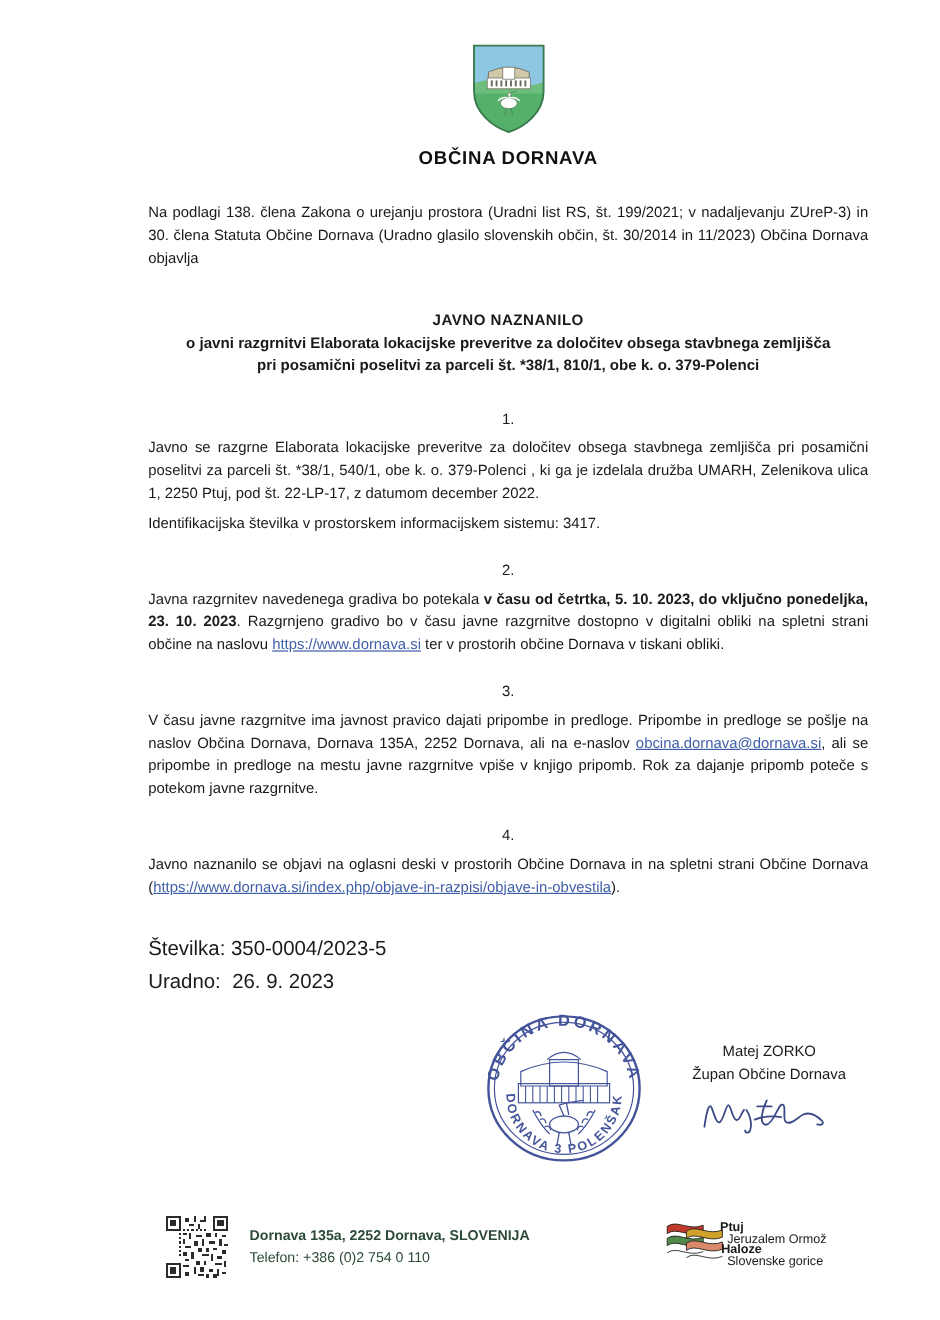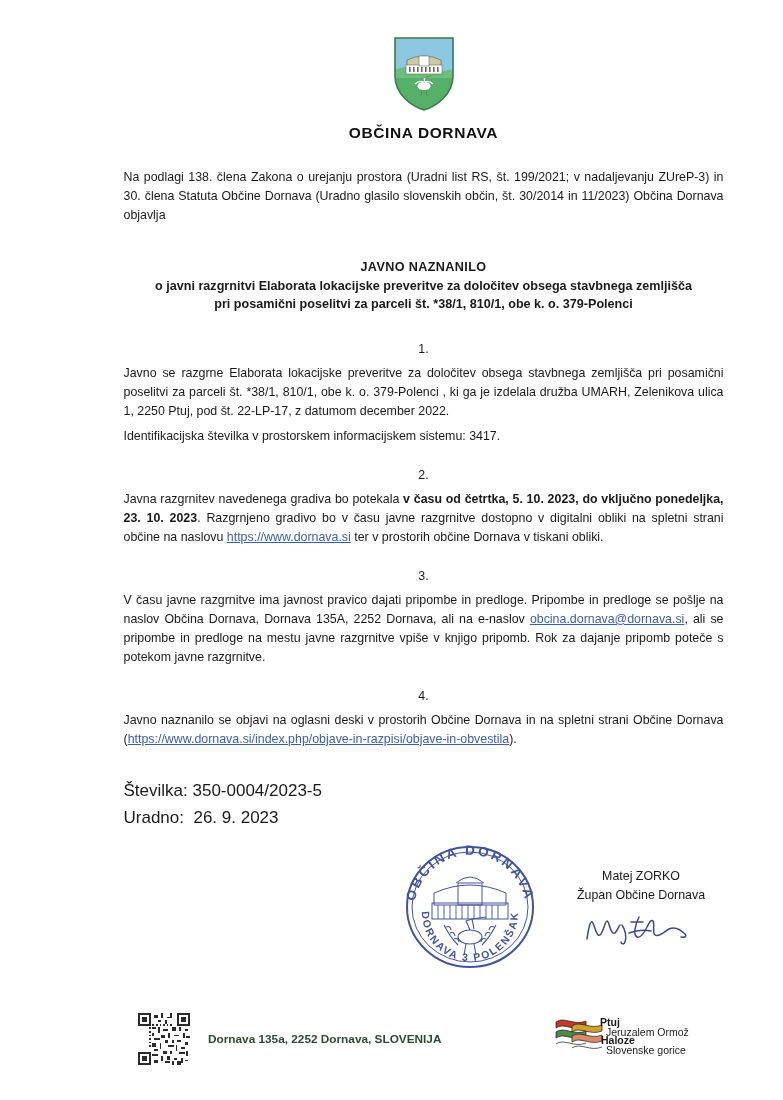--- a/index.html
+++ b/index.html
@@ -201,21 +201,21 @@
 
     <div class="doc-title">
       <div class="line1">JAVNO NAZNANILO</div>
       <div>o javni razgrnitvi Elaborata lokacijske preveritve za določitev  obsega stavbnega zemljišča</div>
       <div>pri posamični poselitvi za parceli št. *38/1, 810/1, obe k. o. 379-Polenci</div>
     </div>
 
     <div class="spacer-lg"></div>
 
     <div class="section-num">1.</div>
-    <p class="para">Javno se razgrne Elaborata lokacijske preveritve za določitev  obsega stavbnega zemljišča pri posamični poselitvi za parceli št. *38/1, 810/1, obe k. o. 379-Polenci , ki ga je izdelala družba UMARH, Zelenikova ulica 1, 2250 Ptuj, pod št. 22-LP-17, z datumom december 2022.</p>
+    <p class="para">Javno se razgrne Elaborata lokacijske preveritve za določitev  obsega stavbnega zemljišča pri posamični poselitvi za parceli št. *38/1, 540/1, obe k. o. 379-Polenci , ki ga je izdelala družba UMARH, Zelenikova ulica 1, 2250 Ptuj, pod št. 22-LP-17, z datumom december 2022.</p>
     <p class="para noj">Identifikacijska številka v prostorskem informacijskem sistemu: 3417.</p>
 
     <div class="spacer-md"></div>
 
     <div class="section-num">2.</div>
     <p class="para"><span>Javna razgrnitev navedenega gradiva bo potekala </span><span class="bold">v času od četrtka, 5. 10. 2023, do vključno ponedeljka, 23. 10. 2023</span><span>. Razgrnjeno gradivo bo v času javne razgrnitve dostopno v digitalni obliki na spletni strani občine na naslovu </span><a class="link" href="#">https://www.dornava.si</a><span> ter v prostorih občine Dornava v tiskani obliki.</span></p>
 
     <div class="spacer-md"></div>
 
     <div class="section-num">3.</div>
@@ -379,20 +379,21 @@
             <rect x="24" y="25" width="1" height="3"></rect>
           <rect x="9" y="26" width="2" height="2"></rect>
             <rect x="15" y="27" width="3" height="1"></rect>
           <rect x="19" y="27" width="1" height="2"></rect>
             <rect x="22" y="27" width="2" height="2"></rect>
           <rect x="26" y="26" width="2" height="1"></rect>
         </g>
       </svg>
       <div class="footer-lines">
         <div class="l1">Dornava 135a, 2252 Dornava, SLOVENIJA</div>
+        <div>Telefon: +386 (0)2 754 0 110</div>
       </div>
     </div>
 
     <svg class="footer-logo" viewBox="0 0 160 54">
       <g stroke="#1a1a1a" stroke-width="0.7" fill="none">
         <path d="M4,10 C12,4 22,14 34,9 L34,15 C22,20 12,10 4,16 Z" fill="#c0392b"></path>
         <path d="M4,20 C12,14 22,24 34,19 L34,25 C22,30 12,20 4,26 Z" fill="#4f8a4a"></path>
         <path d="M20,14 C28,8 38,18 50,13 L50,19 C38,24 28,14 20,20 Z" fill="#d0a12b"></path>
         <path d="M20,24 C28,18 38,28 50,23 L50,29 C38,34 28,24 20,30 Z" fill="#d98a6a"></path>
         <path d="M4,32 C12,26 22,36 34,31"></path>

